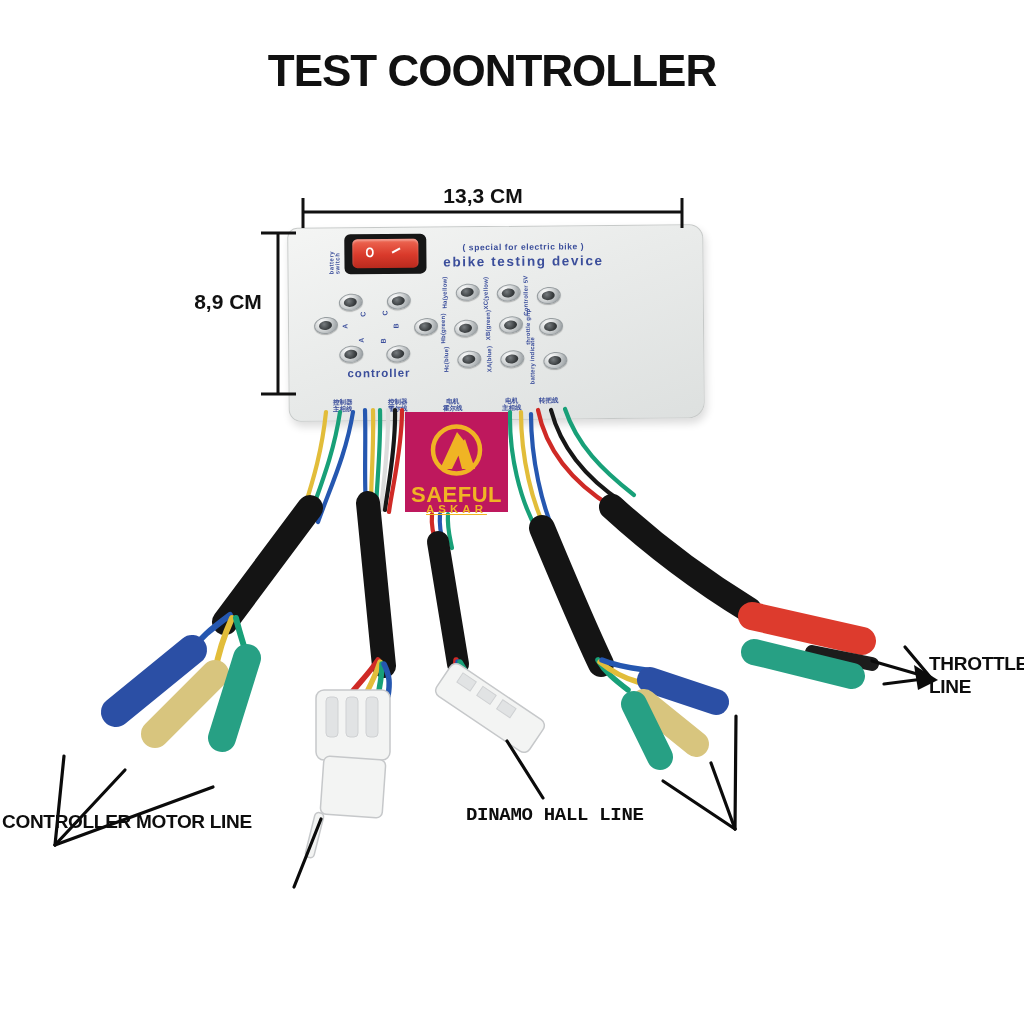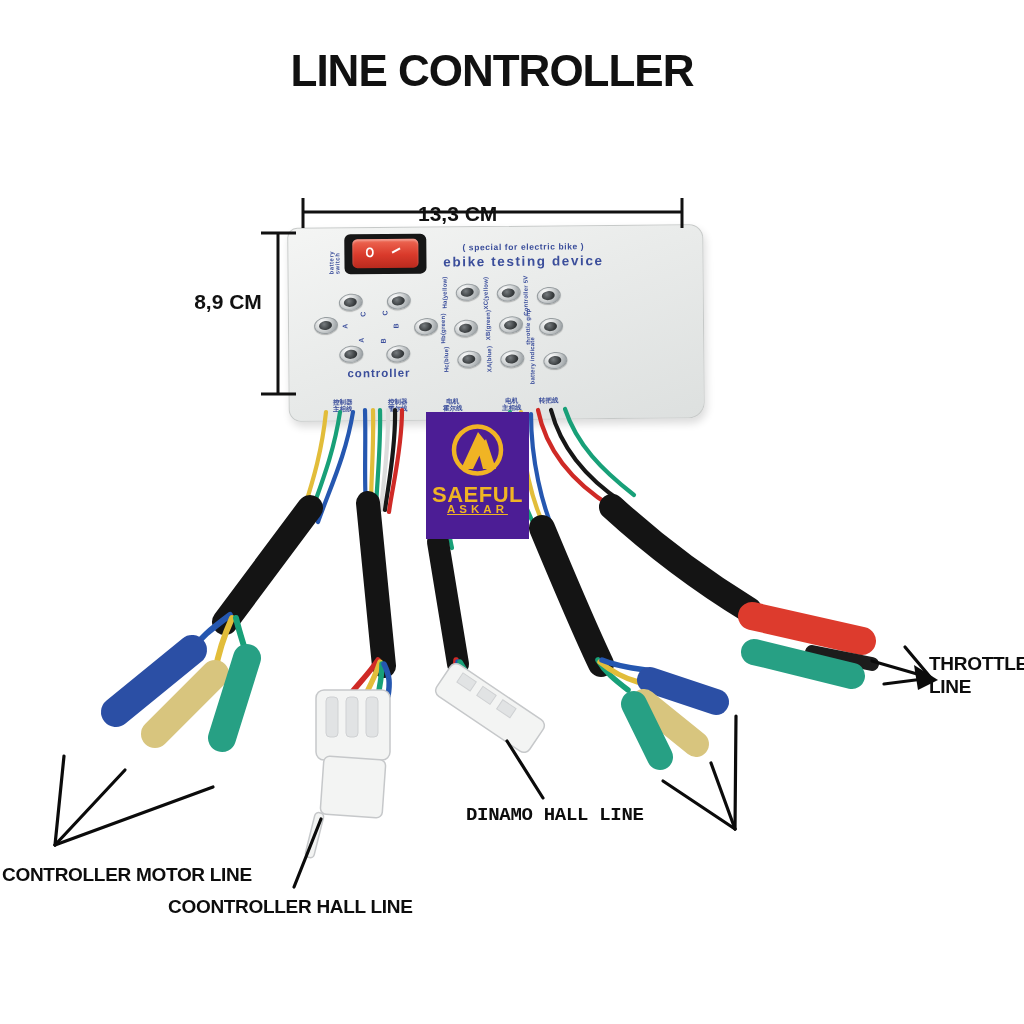--- a/index.html
+++ b/index.html
@@ -3,21 +3,21 @@
 <meta charset="utf-8">
 <style>
   html,body{margin:0;padding:0;background:#ffffff;}
   .canvas{position:relative;width:1024px;height:1024px;background:#ffffff;overflow:hidden;
           font-family:"Liberation Sans",sans-serif;}
   .abs{position:absolute;}
   
   .title{left:262px;top:46px;width:460px;text-align:center;font-size:44px;font-weight:800;
          color:#111;letter-spacing:-1px;z-index:5;}
   .dim-label{font-size:21px;font-weight:800;color:#111;z-index:5;}
-  .dimw{left:418px;top:184px;width:130px;margin-top:18px;}
+  .dimw{left:418px;top:184px;width:130px;text-align:center;}
   .dimh{left:184px;top:290px;width:88px;text-align:center;}
   .callout{font-size:19px;font-weight:800;color:#0d0d0d;letter-spacing:-0.3px;z-index:5;white-space:nowrap;}
   .wrap2{white-space:normal;width:104px;line-height:23px;}
   
   .device{left:288px;top:226px;width:414px;height:192px;border-radius:10px 14px 16px 12px;
           background:linear-gradient(160deg,#f4f5f4 0%,#e9ebea 45%,#dde0df 100%);
           border:1px solid #c6c9c8;box-shadow:2px 5px 9px rgba(0,0,0,.14);
           transform:rotate(-0.5deg);z-index:1;}
   .devtxt{color:var(--devtext);}
   .bezel{left:56px;top:6px;width:82px;height:40px;background:#161616;border-radius:6px;}
@@ -36,21 +36,21 @@
   .sec-motor{left:174px;top:160px;margin-top:24px;}
   .btn{width:22px;height:15px;border-radius:50%;border:1px solid #979da0;transform:translate(-50%,-50%) rotate(-7deg);
        background:radial-gradient(circle at 35% 28%,#ffffff 0%,#d7dadb 40%,#9aa0a3 85%);
        box-shadow:0 1px 1px rgba(0,0,0,.25);}
   .btn::after{content:"";position:absolute;left:4px;top:2.5px;width:13px;height:9px;border-radius:50%;
        background:radial-gradient(circle at 40% 35%,#777c7f 0%,#3a3e40 60%,#242729 100%);}
   .btnlab{font-size:7px;font-weight:700;transform:translate(-50%,-50%) rotate(-90deg);white-space:nowrap;}
   .mlab{font-size:6px;font-weight:700;transform:translate(-50%,-50%) rotate(-90deg);white-space:nowrap;letter-spacing:.2px;}
   .edge{font-size:6.5px;font-weight:700;line-height:7px;text-align:center;transform:translate(-50%,0);white-space:nowrap;}
   
-  .logo{left:405px;top:412px;width:103px;height:127px;background:#4c1d95;z-index:3;text-align:center;margin-left:21px;}
+  .logo{left:405px;top:412px;width:103px;height:100px;background:#be185d;z-index:3;text-align:center;}
   .logo .l1{position:absolute;left:0;top:70px;width:103px;font-size:22px;font-weight:800;
             color:var(--gold);letter-spacing:.5px;}
   .logo .l2{position:absolute;left:0;top:91px;width:103px;font-size:11.5px;font-weight:800;
             color:var(--gold);letter-spacing:4px;text-decoration:underline;}
   
   svg.art{left:0;top:0;z-index:2;}
   .dim{stroke:#111;stroke-width:3;}
   .arrow{stroke:#0b0b0b;stroke-width:3.2;fill:none;stroke-linecap:round;}
   .wire{fill:none;stroke-linecap:round;}
   .w4{stroke-width:4.2;} .w5{stroke-width:5.5;} .w6{stroke-width:6;}
@@ -63,21 +63,21 @@
   .c-green{stroke:var(--clip-green);} .c-red{stroke:var(--clip-red);} .c-black{stroke:#1c1c1c;}
   .pin{stroke:var(--metal);fill:none;stroke-linecap:round;}
   .conn{fill:#f3f4f3;stroke:#c6c8ca;stroke-width:1.5;}
   .slot{fill:#e1e3e4;stroke:#cfd1d3;stroke-width:1;}
 </style>
 </head>
 <body>
 
 <div class="canvas">
 
-  <div class="abs title">LINE CONTROLLER</div>
+  <div class="abs title">TEST COONTROLLER</div>
 
   <svg class="abs art" width="1024" height="1024" viewBox="0 0 1024 1024">
 
     <g>
       <line class="dim" x1="303" y1="212" x2="682" y2="212"></line>
       <line class="dim" x1="303" y1="198" x2="303" y2="228"></line>
       <line class="dim" x1="682" y1="198" x2="682" y2="228"></line>
     </g>
     <g>
       <line class="dim" x1="278" y1="233" x2="278" y2="394"></line>
@@ -256,17 +256,16 @@
     <svg width="103" height="104" viewBox="0 0 103 104">
       <circle cx="51.5" cy="38" r="23.5" fill="none" stroke="#f0b424" stroke-width="4.5"></circle>
       <path d="M35,57 L52,20 L60,30 L47,57 Z M52,38 L60,27 L70,57 L57,57 Z" fill="#f0b424"></path>
     </svg>
     <div class="l1">SAEFUL</div>
     <div class="l2">ASKAR</div>
   </div>
 
   <div class="abs dim-label dimw">13,3 CM</div>
   <div class="abs dim-label dimh">8,9 CM</div>
-  <div class="abs callout" style="left:2px;top:864px;text-align:right;">CONTROLLER MOTOR LINE</div>
-  <div class="abs callout" style="left:168px;top:896px;">COONTROLLER HALL LINE</div>
+  <div class="abs callout" style="left:2px;top:811px;text-align:right;">CONTROLLER MOTOR LINE</div>
   <div class="abs callout" style="left:466px;top:804px;font-family:Liberation Mono, monospace;">DINAMO HALL LINE</div>
   <div class="abs callout wrap2" style="left:929px;top:652px;">THROTTLE LINE</div>
 </div>
 
 </body></html>

